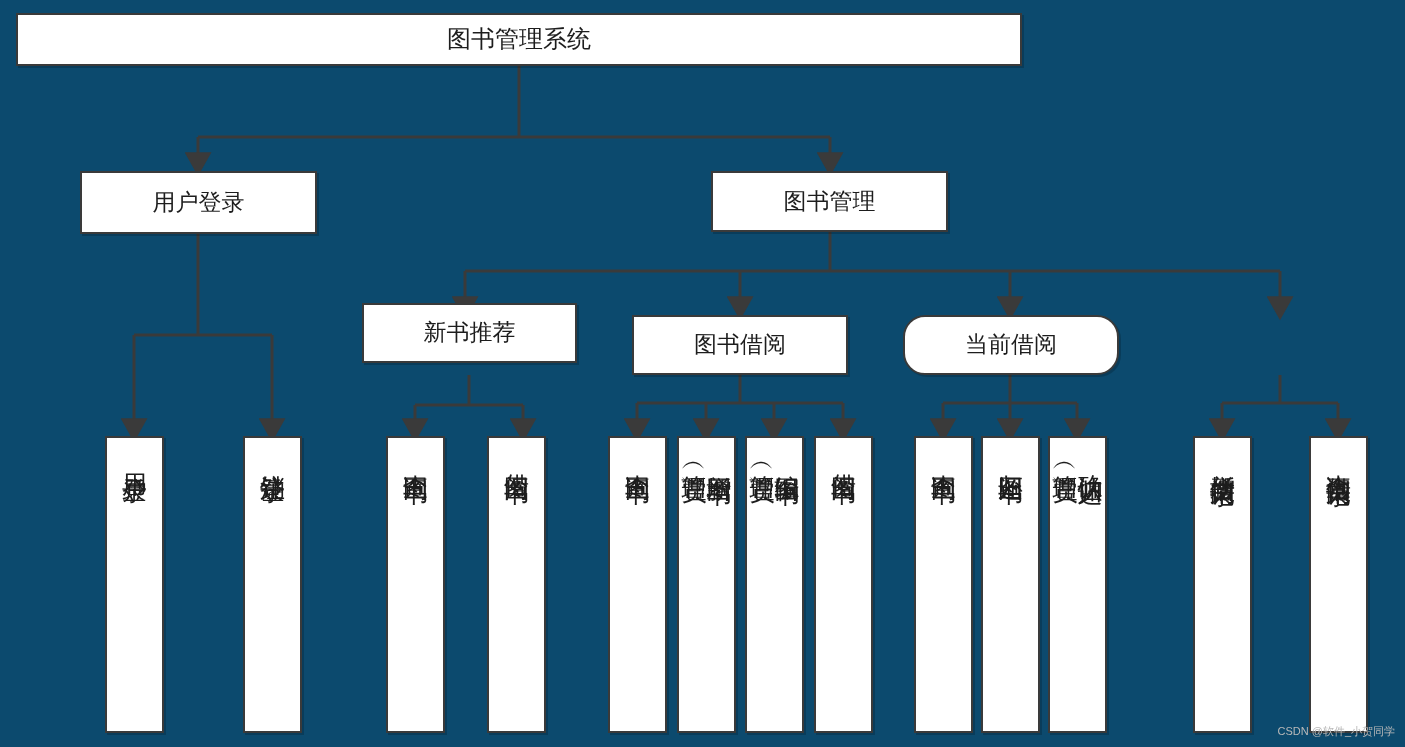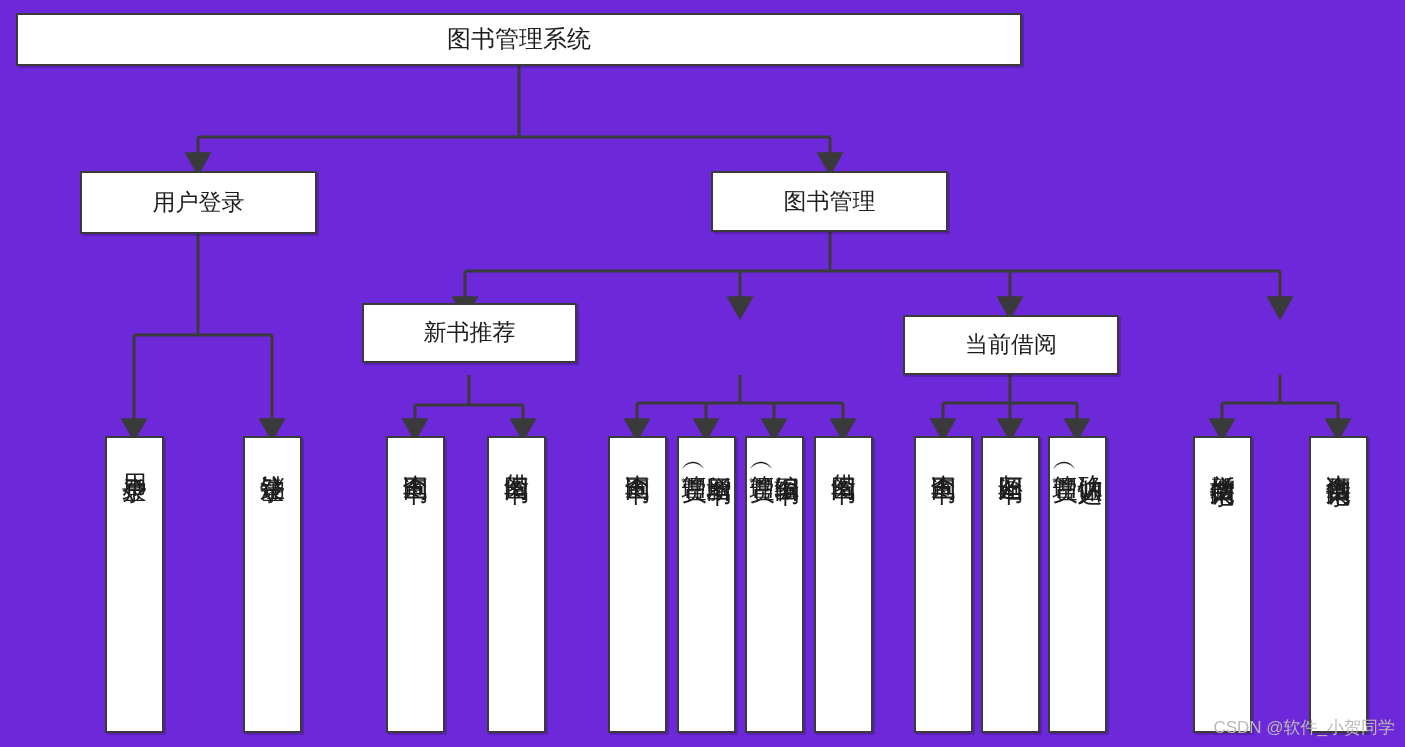--- a/index.html
+++ b/index.html
@@ -7,21 +7,21 @@
     padding: 0;
     background: #ffffff;
   }
   body {
     font-family: "Liberation Sans", "DejaVu Sans", sans-serif;
   }
   #canvas {
     position: relative;
     width: 1405px;
     height: 747px;
-    background: #6d28d9;
+    background: #0c4a6e;
     overflow: hidden;
   }
   svg.edges {
     position: absolute;
     left: 0;
     top: 0;
     width: 1405px;
     height: 747px;
     pointer-events: none;
   }
@@ -59,21 +59,21 @@
     text-orientation: upright;
     font-size: 25px;
     letter-spacing: 2px;
     line-height: 1;
     white-space: pre;
   }
   .watermark {
     position: absolute;
     right: 10px;
     bottom: 8px;
-    font-size: 17px;
+    font-size: 11px;
     color: #b9b9b9;
     z-index: 5;
     white-space: nowrap;
   }
 </style>
 </head>
 <body>
 
 <div id="canvas">
 
@@ -134,21 +134,24 @@
   <div class="node horiz" style="left:80px; top:171px; width:237px; height:63px;">
     <span class="label">用户登录</span>
   </div>
   <div class="node horiz" style="left:711px; top:171px; width:237px; height:61px;justify-content:center;">
     <span class="label">图书管理</span>
   </div>
 
   <div class="node horiz" style="left:362px; top:303px; width:215px; height:60px;">
     <span class="label">新书推荐</span>
   </div>
-  <div class="node horiz" style="left:903px; top:315px; width:216px; height:60px;">
+  <div class="node horiz" style="left:632px; top:315px; width:216px; height:60px;">
+    <span class="label">图书借阅</span>
+  </div>
+  <div class="node horiz" style="left:903px; top:315px; width:216px; height:60px;border-radius:22px;">
     <span class="label">当前借阅</span>
   </div>
 
   <div class="node vert" style="left:105px; top:436px; width:59px; height:297px;">
     <span class="label">用户登录</span>
   </div>
   <div class="node vert" style="left:243px; top:436px; width:59px; height:297px;">
     <span class="label">注销登录</span>
   </div>
 

